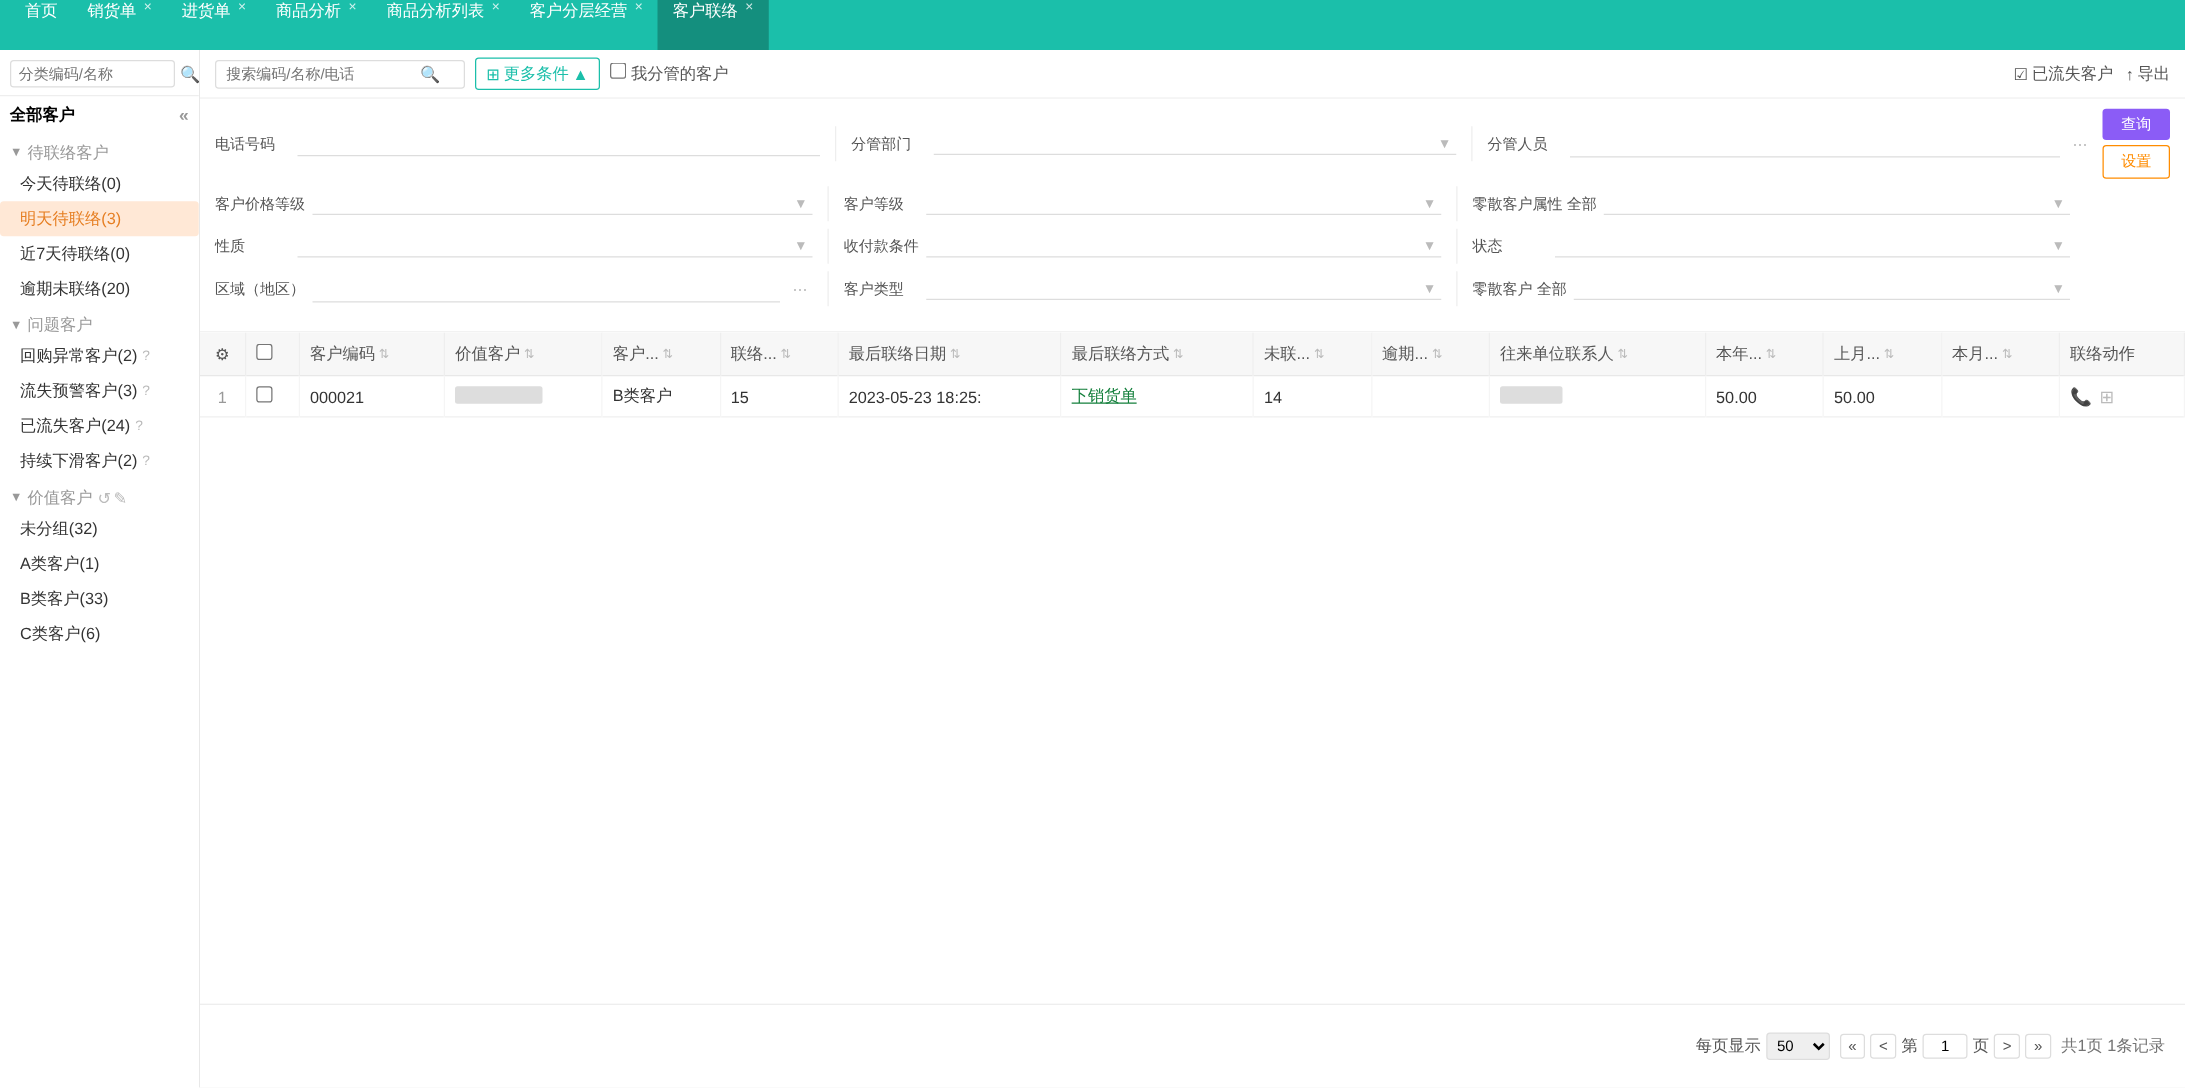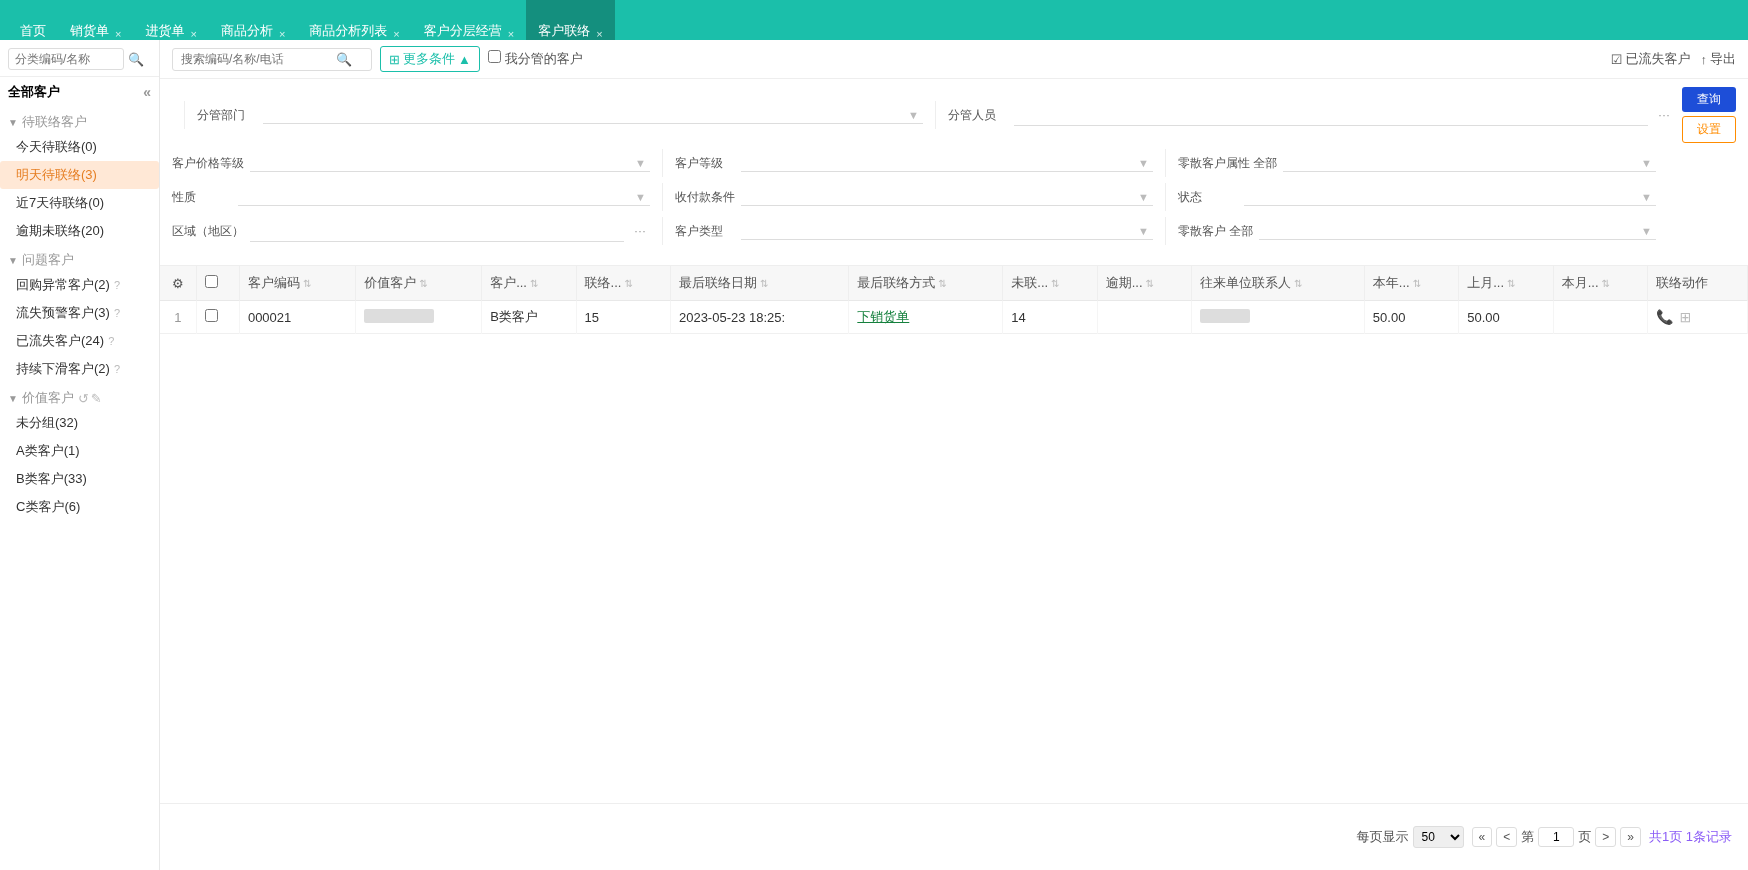--- a/index.html
+++ b/index.html
@@ -11,21 +11,21 @@
       display: flex;
       align-items: center;
       height: 40px;
       padding: 0 8px;
     }
     .nav-item {
       color: #fff;
       padding: 0 12px;
       height: 40px;
       display: flex;
-      align-items: flex-end;
+      align-items: flex-start;
       cursor: pointer;
       white-space: nowrap;
       font-size: 13px;
     }
     .nav-item.active {
       background: #148f7e;
     }
     .nav-item .close-x {
       margin-left: 6px;
       font-size: 11px;
@@ -49,21 +49,21 @@
     .sidebar-search {
       display: flex;
       align-items: center;
       padding: 8px 8px 6px 8px;
       border-bottom: 1px solid #eee;
     }
     .sidebar-search input {
       border: 1px solid #ddd;
       border-radius: 3px;
       padding: 3px 6px;
-      width: 116px;
+      width: 132px;
       font-size: 12px;
       outline: none;
     }
     .sidebar-search .search-icon {
       margin-left: 4px;
       color: #999;
       cursor: pointer;
     }
     .sidebar-all-customers {
       display: flex;
@@ -220,21 +220,21 @@
       border-bottom: 1px solid #ddd;
       cursor: pointer;
       padding: 2px 4px;
       color: #999;
       font-size: 12px;
       position: relative;
     }
     .filter-select .arrow { margin-left: auto; color: #bbb; font-size: 11px; }
     .filter-divider { width: 1px; background: #eee; height: 28px; margin: 0 12px; }
     .btn-query {
-      background: #1d4ed8;
+      background: #8b5cf6;
       color: #fff;
       border: none;
       border-radius: 3px;
       padding: 4px 14px;
       cursor: pointer;
       font-size: 12px;
     }
     .btn-settings {
       background: #fff;
       color: #FF8C00;
@@ -340,21 +340,21 @@
     }
     .page-input {
       border: 1px solid #ddd;
       border-radius: 3px;
       padding: 2px 6px;
       width: 36px;
       text-align: center;
       font-size: 12px;
       outline: none;
     }
-    .total-records { color: #8b5cf6; }
+    .total-records { color: #737373; }
 
     
     ::-webkit-scrollbar { width: 6px; height: 6px; }
     ::-webkit-scrollbar-thumb { background: #ccc; border-radius: 3px; }
 
     
     input[type=checkbox] { cursor: pointer; }
   </style>
 </head>
 <body>
@@ -484,20 +484,24 @@
         <div class="export-btn">
           <span>↑</span>
           <span>导出</span>
         </div>
       </div>
     </div>
 
     <div class="filter-panel">
 
       <div class="filter-row">
+        <div class="filter-cell">
+          <span class="filter-label">电话号码</span>
+          <input class="filter-input" type="text" style="">
+        </div>
         <div class="filter-divider"></div>
         <div class="filter-cell">
           <span class="filter-label">分管部门</span>
           <div class="filter-select">
             <span></span>
             <span class="arrow">▼</span>
           </div>
         </div>
         <div class="filter-divider"></div>
         <div class="filter-cell">

